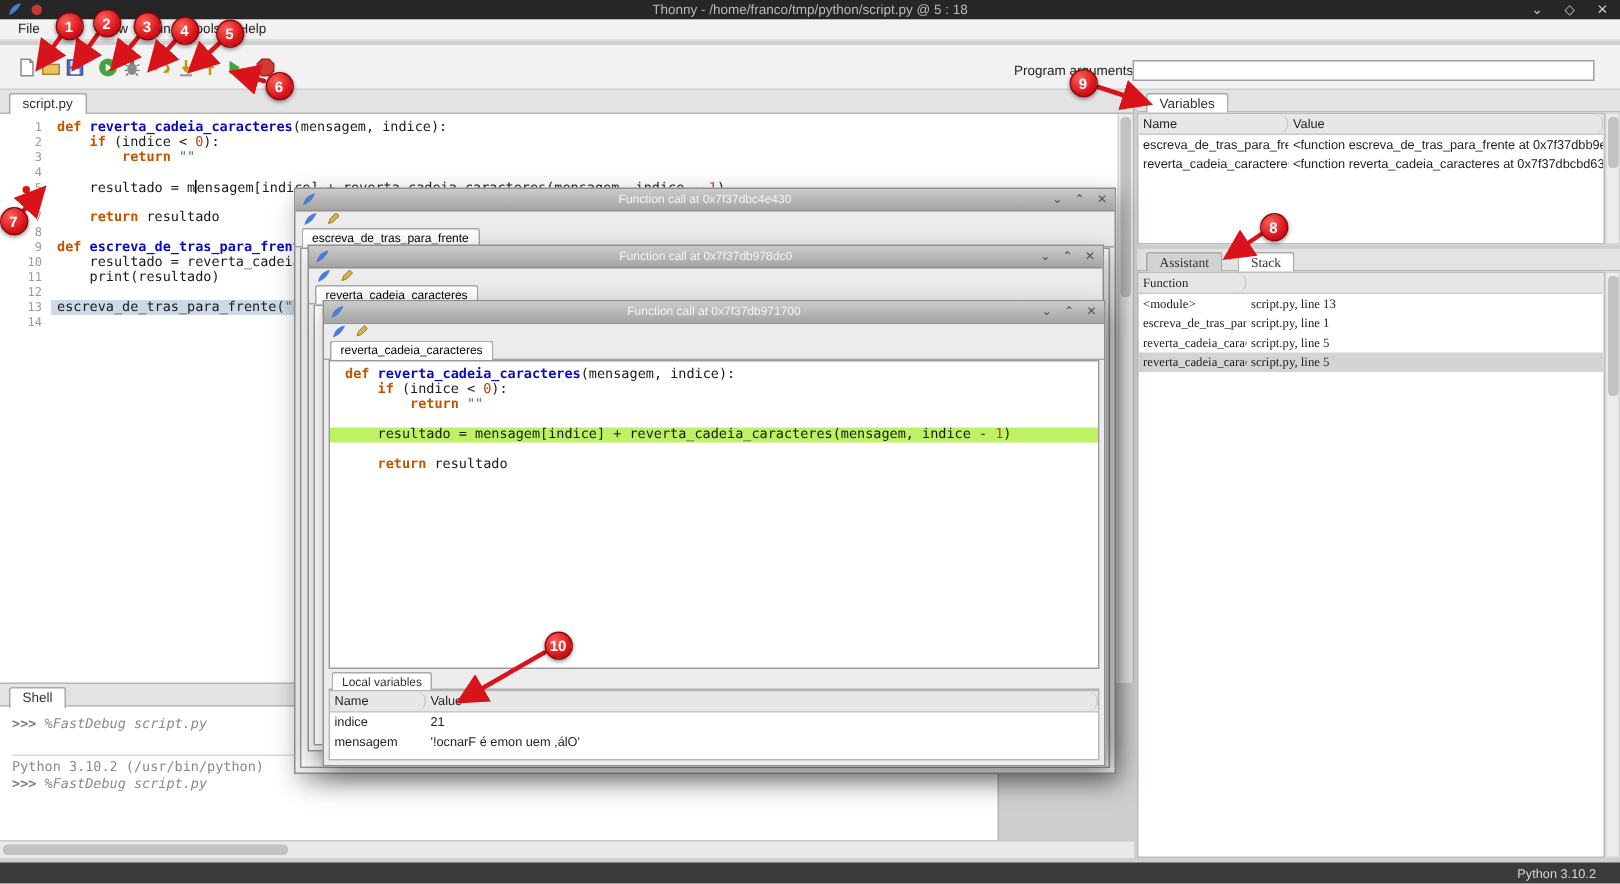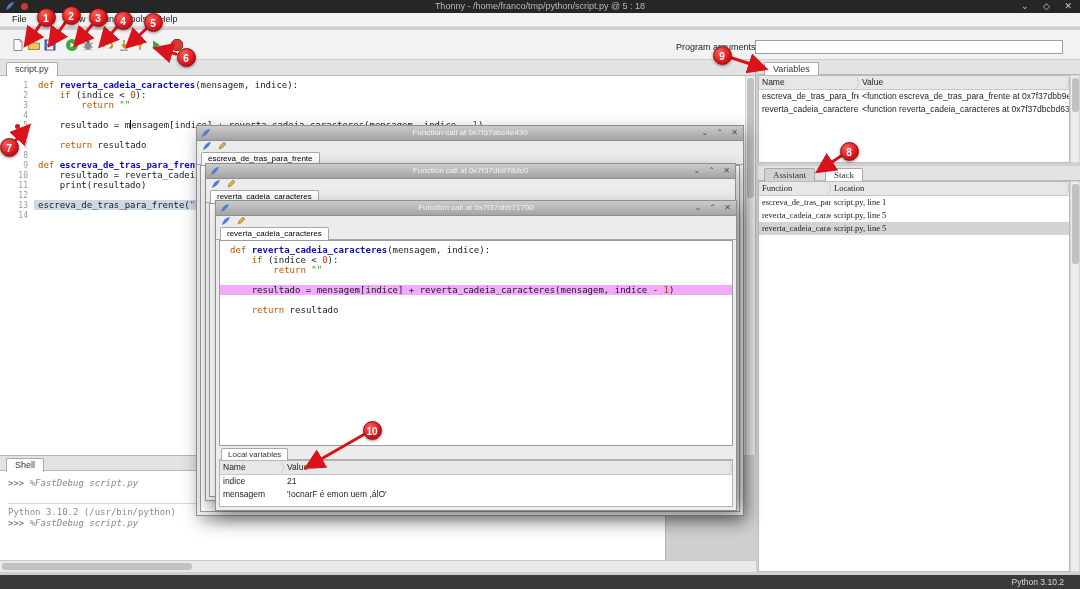--- a/index.html
+++ b/index.html
@@ -31,26 +31,26 @@
   .tab.active{background:#fff;}
   
   .editor{position:absolute;left:0;top:60px;width:756px;height:395px;background:#fff;border-right:1px solid #b5b5b5;box-sizing:border-box;}
   .codearea{position:absolute;left:0;top:16px;right:10px;bottom:0;background:#fff;overflow:hidden;padding-top:4px;}
   .cl{height:10px;line-height:10px;white-space:pre;font-family:"DejaVu Sans Mono",monospace;font-size:9px;color:#1a1a1a;}
   .gut{display:inline-block;width:34px;text-align:right;padding-right:6px;color:#9b9b9b;font-size:8px;position:relative;box-sizing:border-box;}
   .bp{position:absolute;left:15px;top:2.5px;width:5px;height:5px;border-radius:50%;background:#e01010;}
   .src{padding-left:4px;}
   .src.sel{background:#ccdae7;}
   .tk-p{color:#1a1a1a;}
-  .tk-k{color:#c35500;font-weight:normal;}
+  .tk-k{color:#c35500;font-weight:bold;}
   .tk-d{color:#0a0ac2;font-weight:bold;}
   .tk-n{color:#c04000;}
   .tk-s{color:#2e8b2e;}
   .cursor{display:inline-block;width:1px;height:9px;background:#000;vertical-align:-1px;}
-  .cl.hl-yellow{background:#f0abfc;}
+  .cl.hl-yellow{background:#bef264;}
   .vscroll{position:absolute;right:0;top:16px;bottom:0;width:10px;background:#ececec;border-left:1px solid #d6d6d6;box-sizing:border-box;}
   .vthumb{position:absolute;left:1px;width:7px;background:#c2c2c2;border-radius:3px;}
   
   .shellpane{position:absolute;left:0;top:455px;width:666px;height:105px;background:#fff;border-right:1px solid #b5b5b5;border-top:1px solid #b5b5b5;box-sizing:border-box;}
   .shellpane .tabstrip{height:15px;}
   .shell-content{position:absolute;left:0;top:15px;right:0;bottom:0;padding:7px 0 0 8px;font-family:"DejaVu Sans Mono",monospace;font-size:9px;color:#8a8a8a;}
   .shell-line{height:11px;line-height:11px;white-space:pre;}
   .prompt{font-weight:bold;color:#7b7b7b;}
   .magic{font-style:italic;color:#8a8a8a;}
   .out{color:#8a8a8a;}
@@ -281,21 +281,24 @@
   </div>
 
   <div class="stackpanel">
     <div class="tabstrip">
       <span class="tab">Assistant</span>
       <span class="tab active">Stack</span>
     </div>
     <div class="panel-table" id="stack-table">
         <div class="trow thead">
           <span class="tcell" style="width: 72px;">Function</span>
-          <span class="tcell grow">Location</span>
+        </div>
+        <div class="trow">
+          <span class="tcell" style="width: 72px;">&lt;module&gt;</span>
+          <span class="tcell grow">script.py, line 13</span>
         </div>
         <div class="trow">
           <span class="tcell" style="width: 72px;">escreva_de_tras_para_frente</span>
           <span class="tcell grow">script.py, line 1</span>
         </div>
         <div class="trow">
           <span class="tcell" style="width: 72px;">reverta_cadeia_caracteres</span>
           <span class="tcell grow">script.py, line 5</span>
         </div>
         <div class="trow selected">

